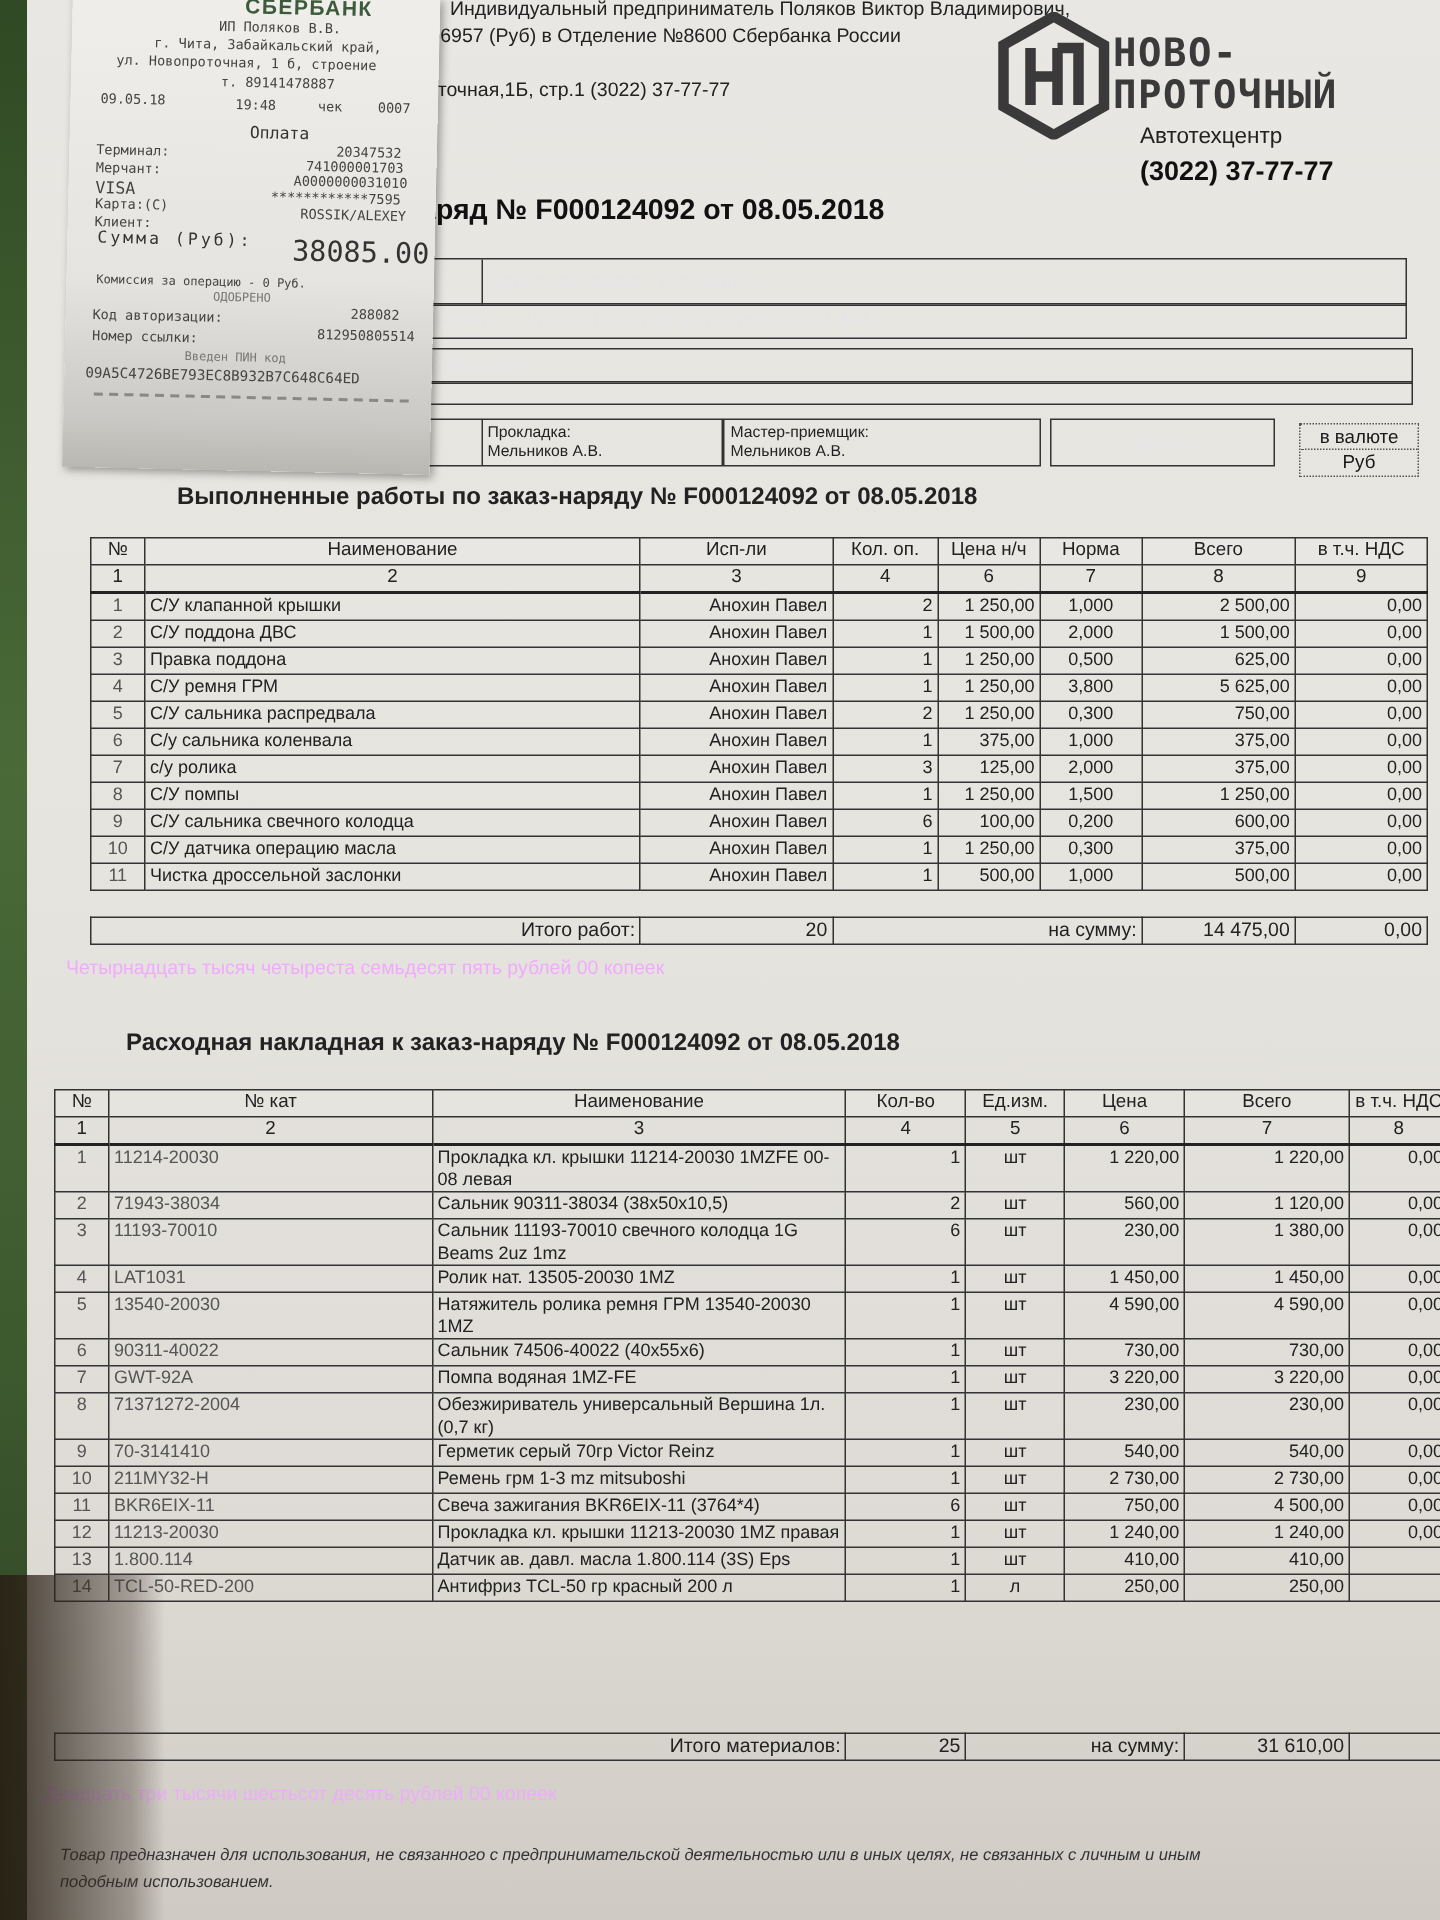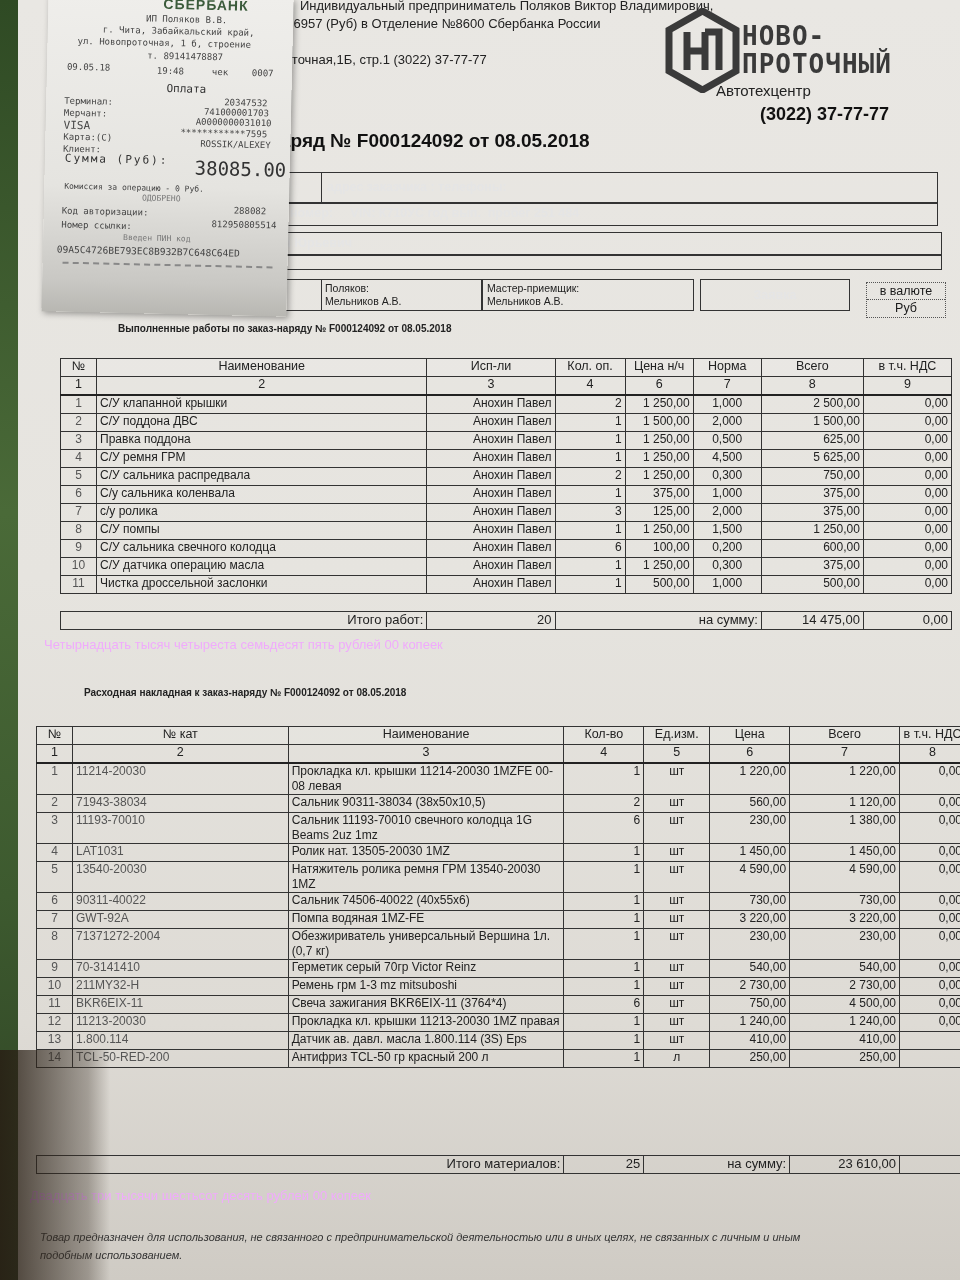--- a/index.html
+++ b/index.html
@@ -4,27 +4,27 @@
 <style>
   html,body{margin:0;padding:0;}
   body{width:960px;height:1280px;overflow:hidden;position:relative;background:#3c5a2e;font-family:"Liberation Sans",sans-serif;color:#1a1a1a;}
   .bg-left{position:absolute;left:0;top:0;width:60px;height:1280px;background:linear-gradient(180deg,#2f4a24,#4a6a38 40%,#3d5a2f 70%,#2c3e22);}
   .paper{position:absolute;left:18px;top:0;width:942px;height:1280px;background:linear-gradient(180deg,#e9e7e3 0%,#e6e4df 45%,#dedbd5 80%,#cfcbc4 100%);}
   .shadow-left{position:absolute;left:0;top:1050px;width:110px;height:230px;background:linear-gradient(90deg,rgba(40,30,20,.85),rgba(60,50,40,.35) 80%,rgba(0,0,0,0));}
   .abs{position:absolute;}
   .hdr-line{font-size:13px;color:#222;white-space:nowrap;}
   .logo{position:absolute;left:665px;top:8px;width:75px;height:85px;}
   .logo-text{position:absolute;left:742px;top:22px;font-size:26px;font-weight:bold;color:#3a3a3a;line-height:28px;letter-spacing:1px;font-family:"DejaVu Sans Mono",monospace;}
-  .autocenter{position:absolute;left:716px;top:82px;font-size:15px;color:#222;}
+  .autocenter{position:absolute;left:760px;top:82px;font-size:15px;color:#222;}
   .phone-big{position:absolute;left:760px;top:104px;font-size:18px;font-weight:bold;color:#111;}
   .doc-title{position:absolute;left:290px;top:130px;font-size:19px;font-weight:bold;color:#111;}
   .box{position:absolute;border:1.5px solid #333;background:transparent;}
   .box-text{font-size:12.5px;color:#e5e5e5;font-weight:bold;}
   .small-lbl{font-size:10.5px;color:#222;line-height:13px;}
-  .section-title{position:absolute;font-size:10px;font-weight:bold;color:#222;}
+  .section-title{position:absolute;font-size:16px;font-weight:bold;color:#222;}
   table.grid{position:absolute;border-collapse:collapse;font-size:12px;color:#222;}
   table.grid td,table.grid th{border:1px solid #333;padding:0 3px;height:17px;line-height:15px;vertical-align:top;}
   table.grid th{font-weight:normal;font-size:12.5px;text-align:center;background:rgba(255,255,255,.1);}
   table.grid tr.colnums td{text-align:center;font-size:12.5px;border-bottom:2px solid #222;}
   .r{text-align:right;}
   .c{text-align:center;}
   .muted{color:#555;}
   .total-row td{font-size:13px;font-weight:normal;border:none;}
   .total-row td.bx{border:1px solid #333;}
   .words{position:absolute;font-size:13px;color:#f0abfc;}
@@ -65,21 +65,21 @@
   <div class="abs box-text" style="left:42px;top:3px;white-space:pre;">. номер:     VIN: К710УС год вып.  пробег 251 484</div>
 </div>
 <div class="box" style="left:240px;top:232px;width:700px;height:22px;">
   <div class="abs box-text" style="left:42px;top:3px;">й Юрьевич</div>
 </div>
 <div class="box" style="left:240px;top:254px;width:700px;height:14px;"></div>
 
 <div class="box" style="left:240px;top:279px;width:240px;height:30px;">
   <div class="abs" style="left:0;top:0;width:80px;height:30px;border-right:1.5px solid #333;"></div>
   <div class="abs small-lbl" style="left:84px;top:2px;">
-    <div>Поляков:</div>
+    <div>Прокладка:</div>
     <div>Мельников А.В.</div>
   </div>
 </div>
 <div class="box" style="left:482px;top:279px;width:210px;height:30px;">
   <div class="abs small-lbl" style="left:4px;top:2px;">
     <div>Мастер-приемщик:</div>
     <div>Мельников А.В.</div>
   </div>
 </div>
 <div class="box" style="left:700px;top:279px;width:148px;height:30px;">
@@ -155,21 +155,21 @@
         <td class="c">0,500</td>
         <td class="r">625,00</td>
         <td class="r">0,00</td>
       </tr>
       <tr>
         <td class="c muted">4</td>
         <td>С/У ремня ГРМ</td>
         <td class="r">Анохин Павел</td>
         <td class="r">1</td>
         <td class="r">1 250,00</td>
-        <td class="c">4,500</td>
+        <td class="c">3,800</td>
         <td class="r">5 625,00</td>
         <td class="r">0,00</td>
       </tr>
       <tr>
         <td class="c muted">5</td>
         <td>С/У сальника распредвала</td>
         <td class="r">Анохин Павел</td>
         <td class="r">2</td>
         <td class="r">1 250,00</td>
         <td class="c">0,300</td>
@@ -444,21 +444,21 @@
       <col style="width:80px">
       <col style="width:146px">
       <col style="width:110px">
       <col style="width:66px">
     </colgroup>
   <tbody>
       <tr class="total-row">
     <td class="r">Итого материалов:</td>
     <td class="r bx">25</td>
     <td class="r bx">на сумму:</td>
-    <td class="r bx">23 610,00</td>
+    <td class="r bx">31 610,00</td>
     <td class="bx"></td>
   </tr>
 </tbody>
   </table>
 <div class="words" style="left:30px;top:1188px;">Двадцать три тысячи шестьсот десять рублей 00 копеек</div>
 
 <div class="disclaimer">
   <div>Товар предназначен для использования, не связанного с предпринимательской деятельностью или в иных целях, не связанных с личным и иным</div>
   <div>подобным использованием.</div>
 </div>

